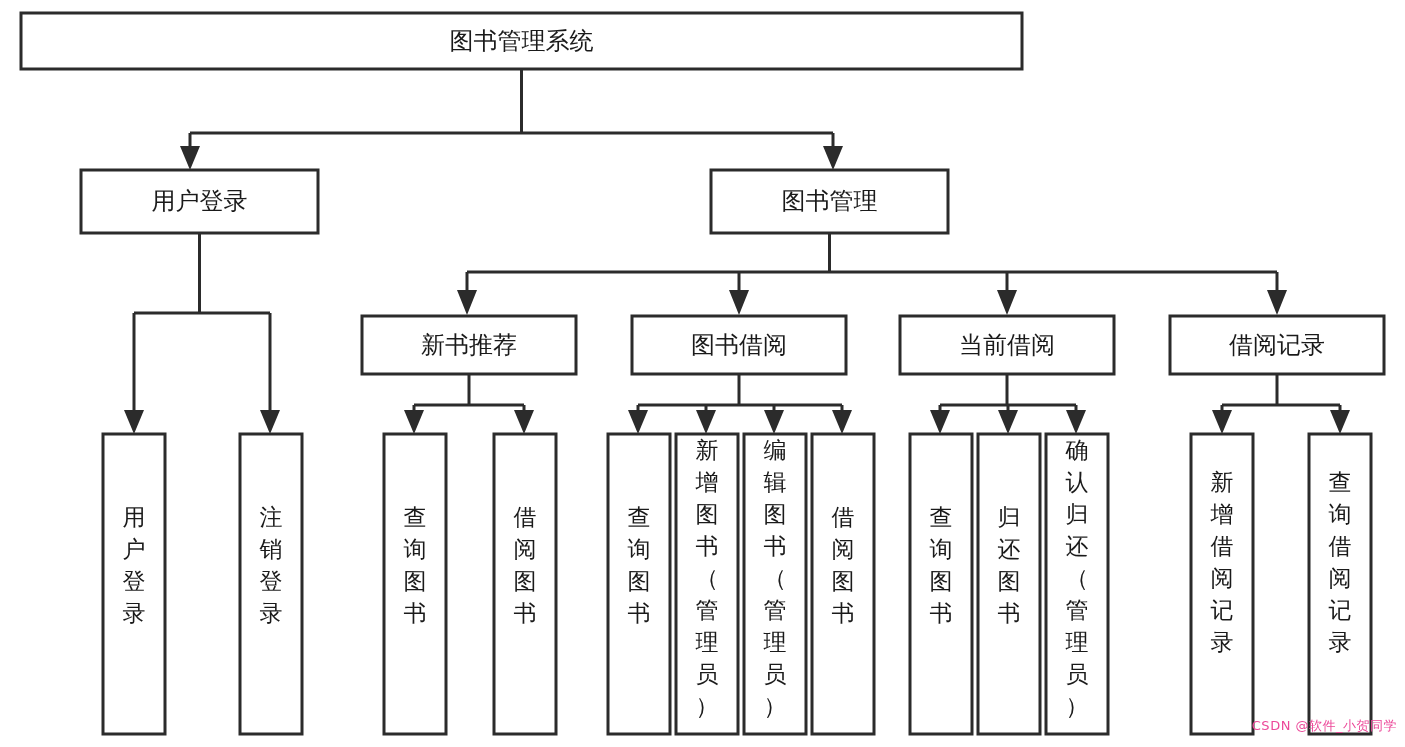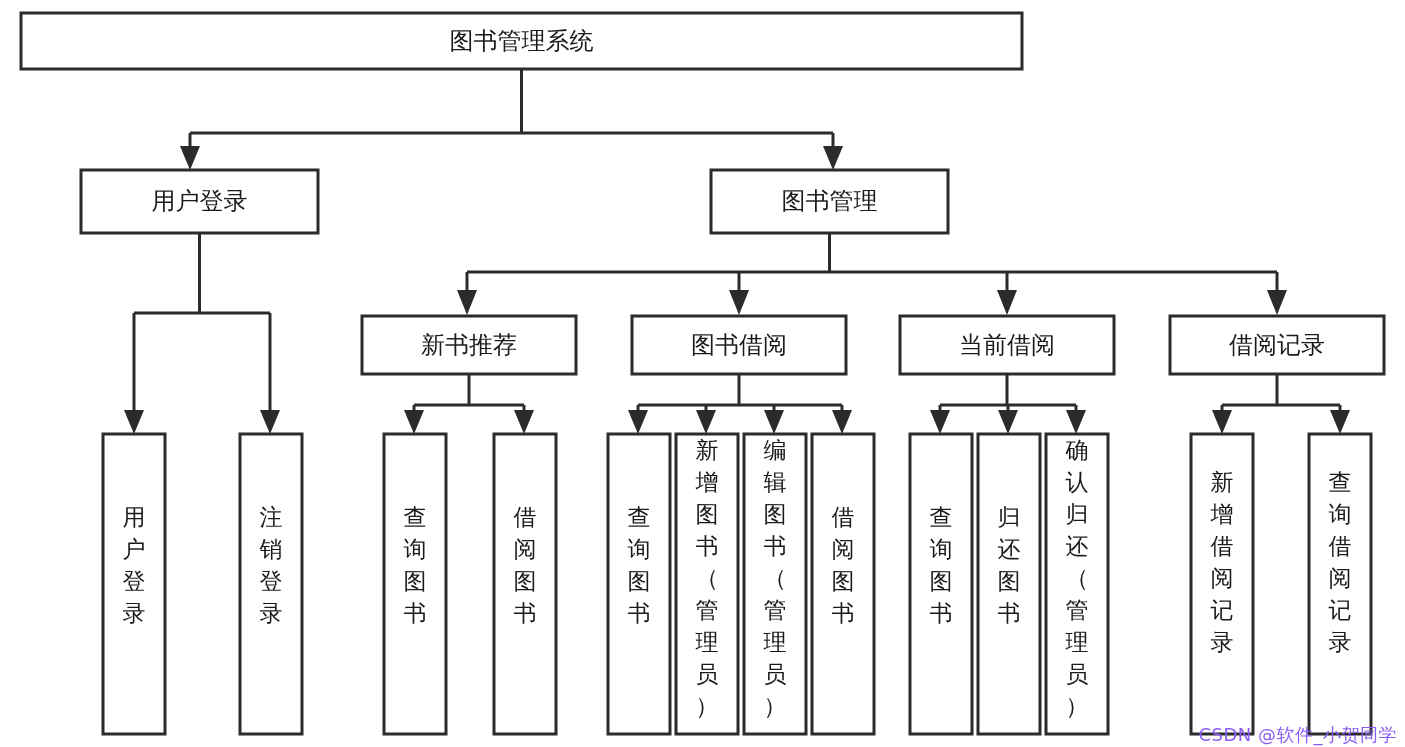--- a/index.html
+++ b/index.html
@@ -15,23 +15,23 @@
   .node-label{
     font-family:"DejaVu Sans","Liberation Sans",sans-serif;
     fill:#1a1a1a;font-size:24px;text-anchor:middle;
     dominant-baseline:middle;
   }
   .leaf-label{
     font-family:"DejaVu Sans","Liberation Sans",sans-serif;
     fill:#1a1a1a;font-size:23px;text-anchor:middle;
   }
   .watermark{
-    position:absolute;right:8px;bottom:0;
-    font-family:"DejaVu Sans","Liberation Sans",sans-serif;
-    font-size:18px;color:#8b5cf6;white-space:nowrap;letter-spacing:0.5px;
+    position:absolute;right:8px;bottom:12px;
+    font-family:"DejaVu Sans","Liberation Sans",sans-serif;
+    font-size:13px;color:#ec4899;white-space:nowrap;letter-spacing:0.5px;
   }
 </style>
 </head>
 <body>
 
 <div id="stage">
 
   <svg id="diagram" viewBox="0 0 1405 747" xmlns="http://www.w3.org/2000/svg">
 
     <g>

